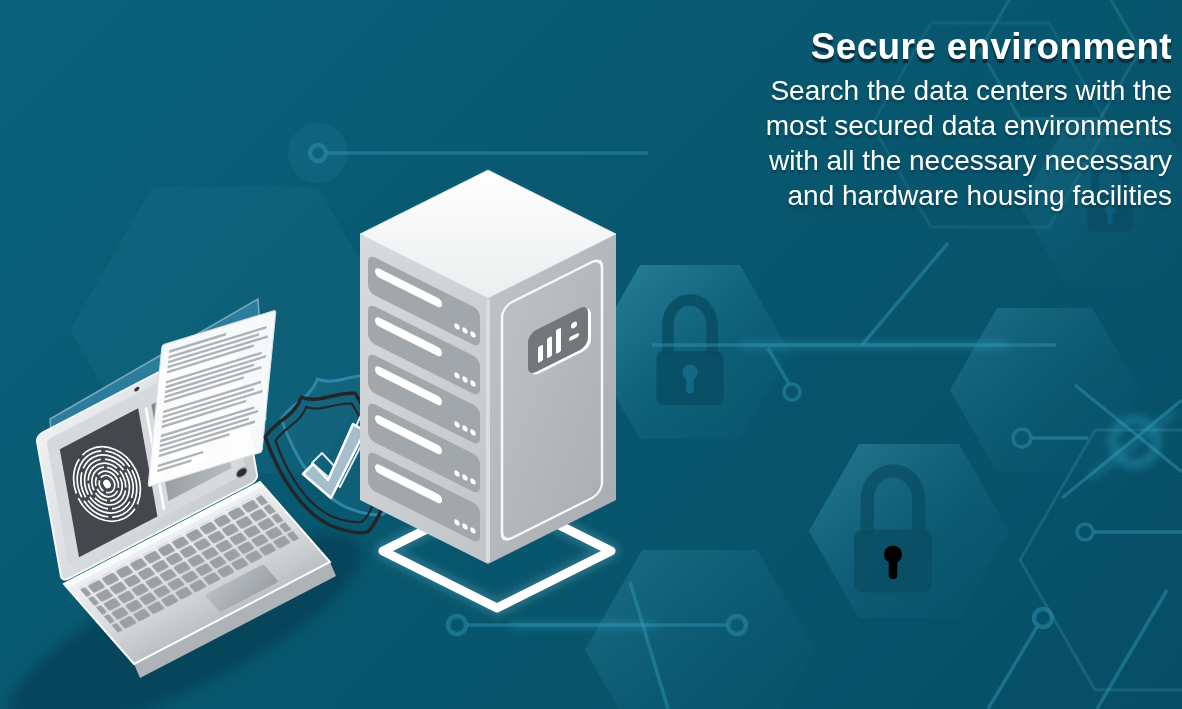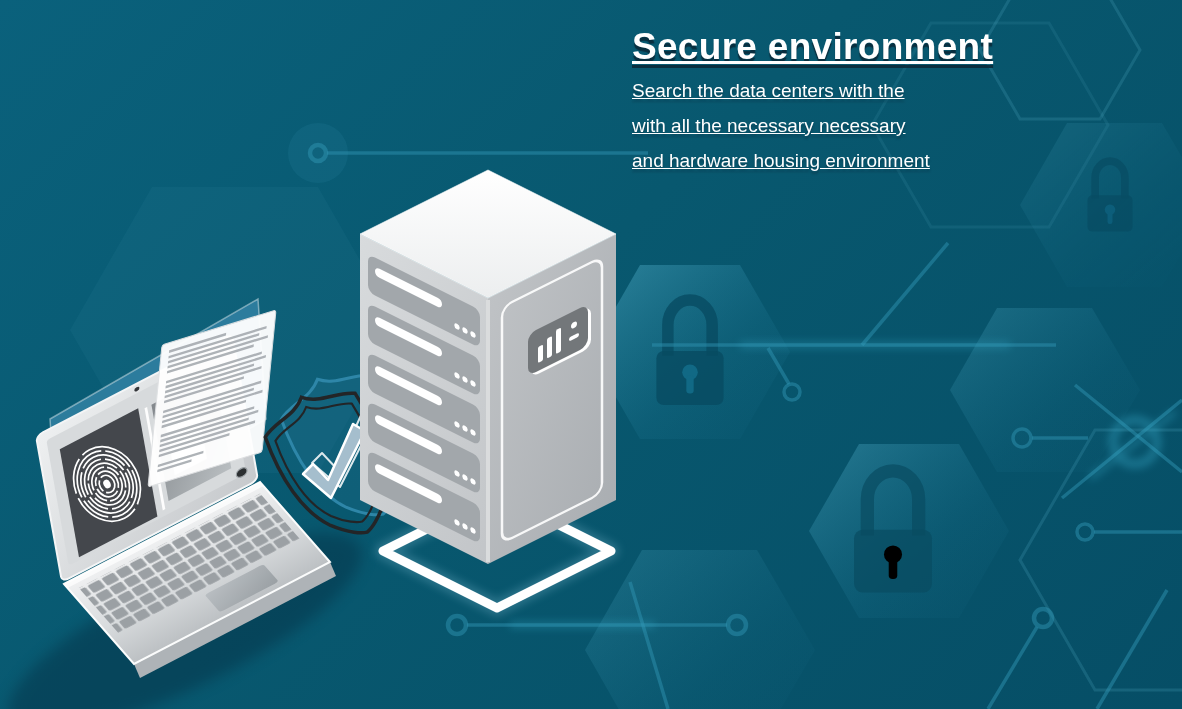--- a/index.html
+++ b/index.html
@@ -4,27 +4,27 @@
 <style>
   html,body{margin:0;padding:0;background:#07566f;}
   .stage{
     position:relative;width:1182px;height:709px;overflow:hidden;
     background:linear-gradient(135deg,#0a617c 0%,#08586f 45%,#064e66 100%);
     font-family:"Liberation Sans", sans-serif;
   }
   .stage svg{position:absolute;left:0;top:0;}
   .hero{
     position:absolute;left:632px;top:26px;width:540px;
-    text-align:left;color:#ffffff;text-decoration:underline;
+    text-align:right;color:#ffffff;
   }
   .hero-title{
     font-size:37px;font-weight:800;letter-spacing:.3px;margin:0 0 5px 0;
     text-shadow:0 4px 1px rgba(10,42,58,.9);
   }
-  .hero-sub{font-size:19px;line-height:35px;font-weight:400;
+  .hero-sub{font-size:28px;line-height:35px;font-weight:400;
     text-shadow:0 3px 2px rgba(10,42,58,.45);}
   .blur4{filter:blur(4px);}
   .blur7{filter:blur(7px);}
 </style>
 </head>
 <body>
 
 <div class="stage">
 
   <svg width="1182" height="709" viewBox="0 0 1182 709">
@@ -263,18 +263,19 @@
 
       <polygon points="488,170 616,234 488,298 360,234" fill="url(#topGrad)" stroke="rgba(255,255,255,.6)" stroke-width="1"></polygon>
       <path d="M 488,300 V 562" stroke="#dadcdd" stroke-width="4" fill="none"></path>
     </g>
   </svg>
 
   <div class="hero">
     <h1 class="hero-title">Secure environment</h1>
     <div class="hero-sub">
       <div>Search the data centers with the</div>
+      <div>most secured data environments</div>
       <div>with all the necessary necessary</div>
-      <div>and hardware housing environment</div>
+      <div>and hardware housing facilities</div>
     </div>
   </div>
 
 </div>
 
 </body></html>

